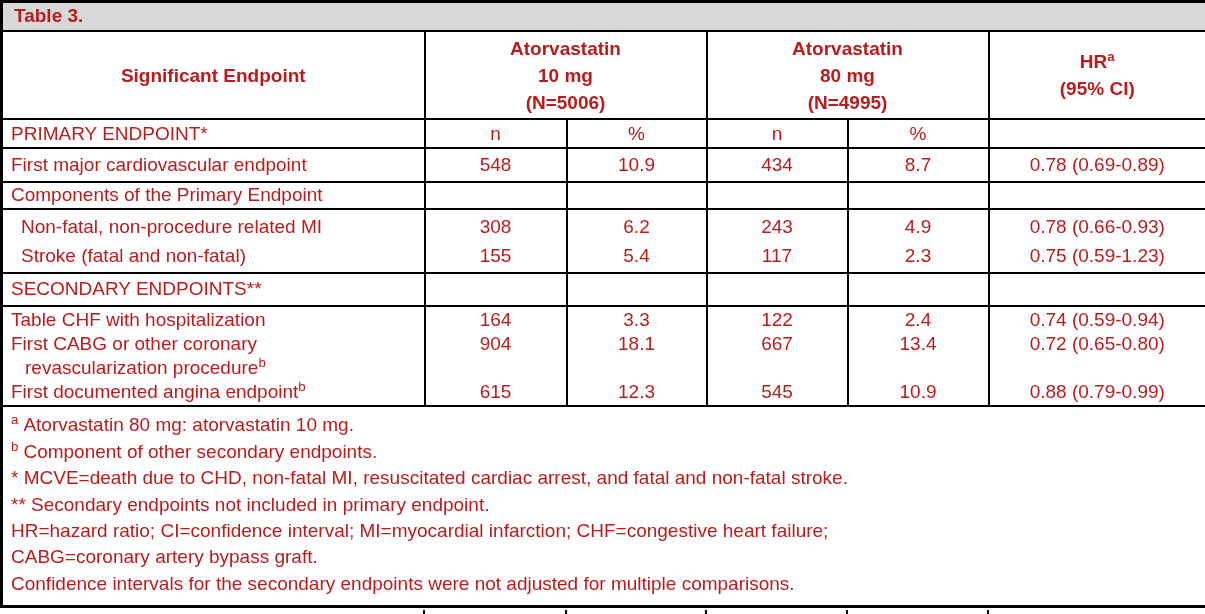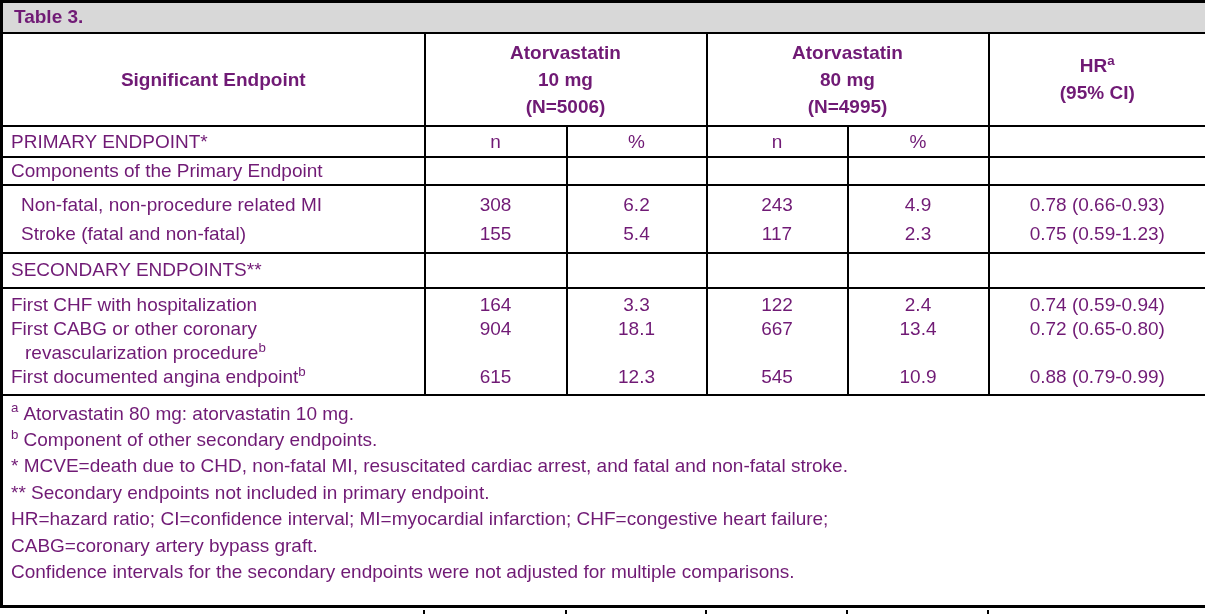--- a/index.html
+++ b/index.html
@@ -1,18 +1,18 @@
 <!DOCTYPE html>
 <html><head>
 <meta charset="utf-8">
 <style>
   html,body{margin:0;padding:0;background:#ffffff;}
   .page{
     width:1205px;height:614px;position:relative;background:#ffffff;
-    font-family:"Liberation Sans", sans-serif;color:#701a75;box-sizing:border-box;
+    font-family:"Liberation Sans", sans-serif;color:#b91c1c;box-sizing:border-box;
   }
   table.t3{
     border-collapse:collapse;table-layout:fixed;width:1205px;height:608px;
     border:3px solid #000;
   }
   td{
     border:2px solid #000;font-size:19px;padding:0;vertical-align:middle;
     overflow:hidden;box-sizing:border-box;
   }
   .title-cell{
@@ -77,20 +77,28 @@
 
     <tr class="r-sub">
       <td class="lbl bold">PRIMARY ENDPOINT*</td>
       <td class="num">n</td>
       <td class="num">%</td>
       <td class="num">n</td>
       <td class="num">%</td>
       <td class="num"></td>
     </tr>
 
+    <tr class="r-data">
+      <td class="lbl">First major cardiovascular endpoint</td>
+      <td class="num">548</td>
+      <td class="num">10.9</td>
+      <td class="num">434</td>
+      <td class="num">8.7</td>
+      <td class="num">0.78 (0.69-0.89)</td>
+    </tr>
 
     <tr class="r-comp">
       <td class="lbl bold">Components of the Primary Endpoint</td>
       <td class="num"></td>
       <td class="num"></td>
       <td class="num"></td>
       <td class="num"></td>
       <td class="num"></td>
     </tr>
 
@@ -125,21 +133,21 @@
       <td class="lbl bold">SECONDARY ENDPOINTS**</td>
       <td class="num"></td>
       <td class="num"></td>
       <td class="num"></td>
       <td class="num"></td>
       <td class="num"></td>
     </tr>
 
     <tr class="blk2">
       <td class="lbl">
-        <div class="line"><span>First CHF with hospitalization</span><sup></sup></div>
+        <div class="line"><span>Table CHF with hospitalization</span><sup></sup></div>
         <div class="line"><span>First CABG or other coronary</span><sup></sup></div>
         <div class="line indent2"><span>revascularization procedure</span><sup>b</sup></div>
         <div class="line"><span>First documented angina endpoint</span><sup>b</sup></div>
       </td>
       <td class="num">
         <div class="line">164</div>
         <div class="line">904</div>
         <div class="line">&nbsp;</div>
         <div class="line">615</div>
       </td>

